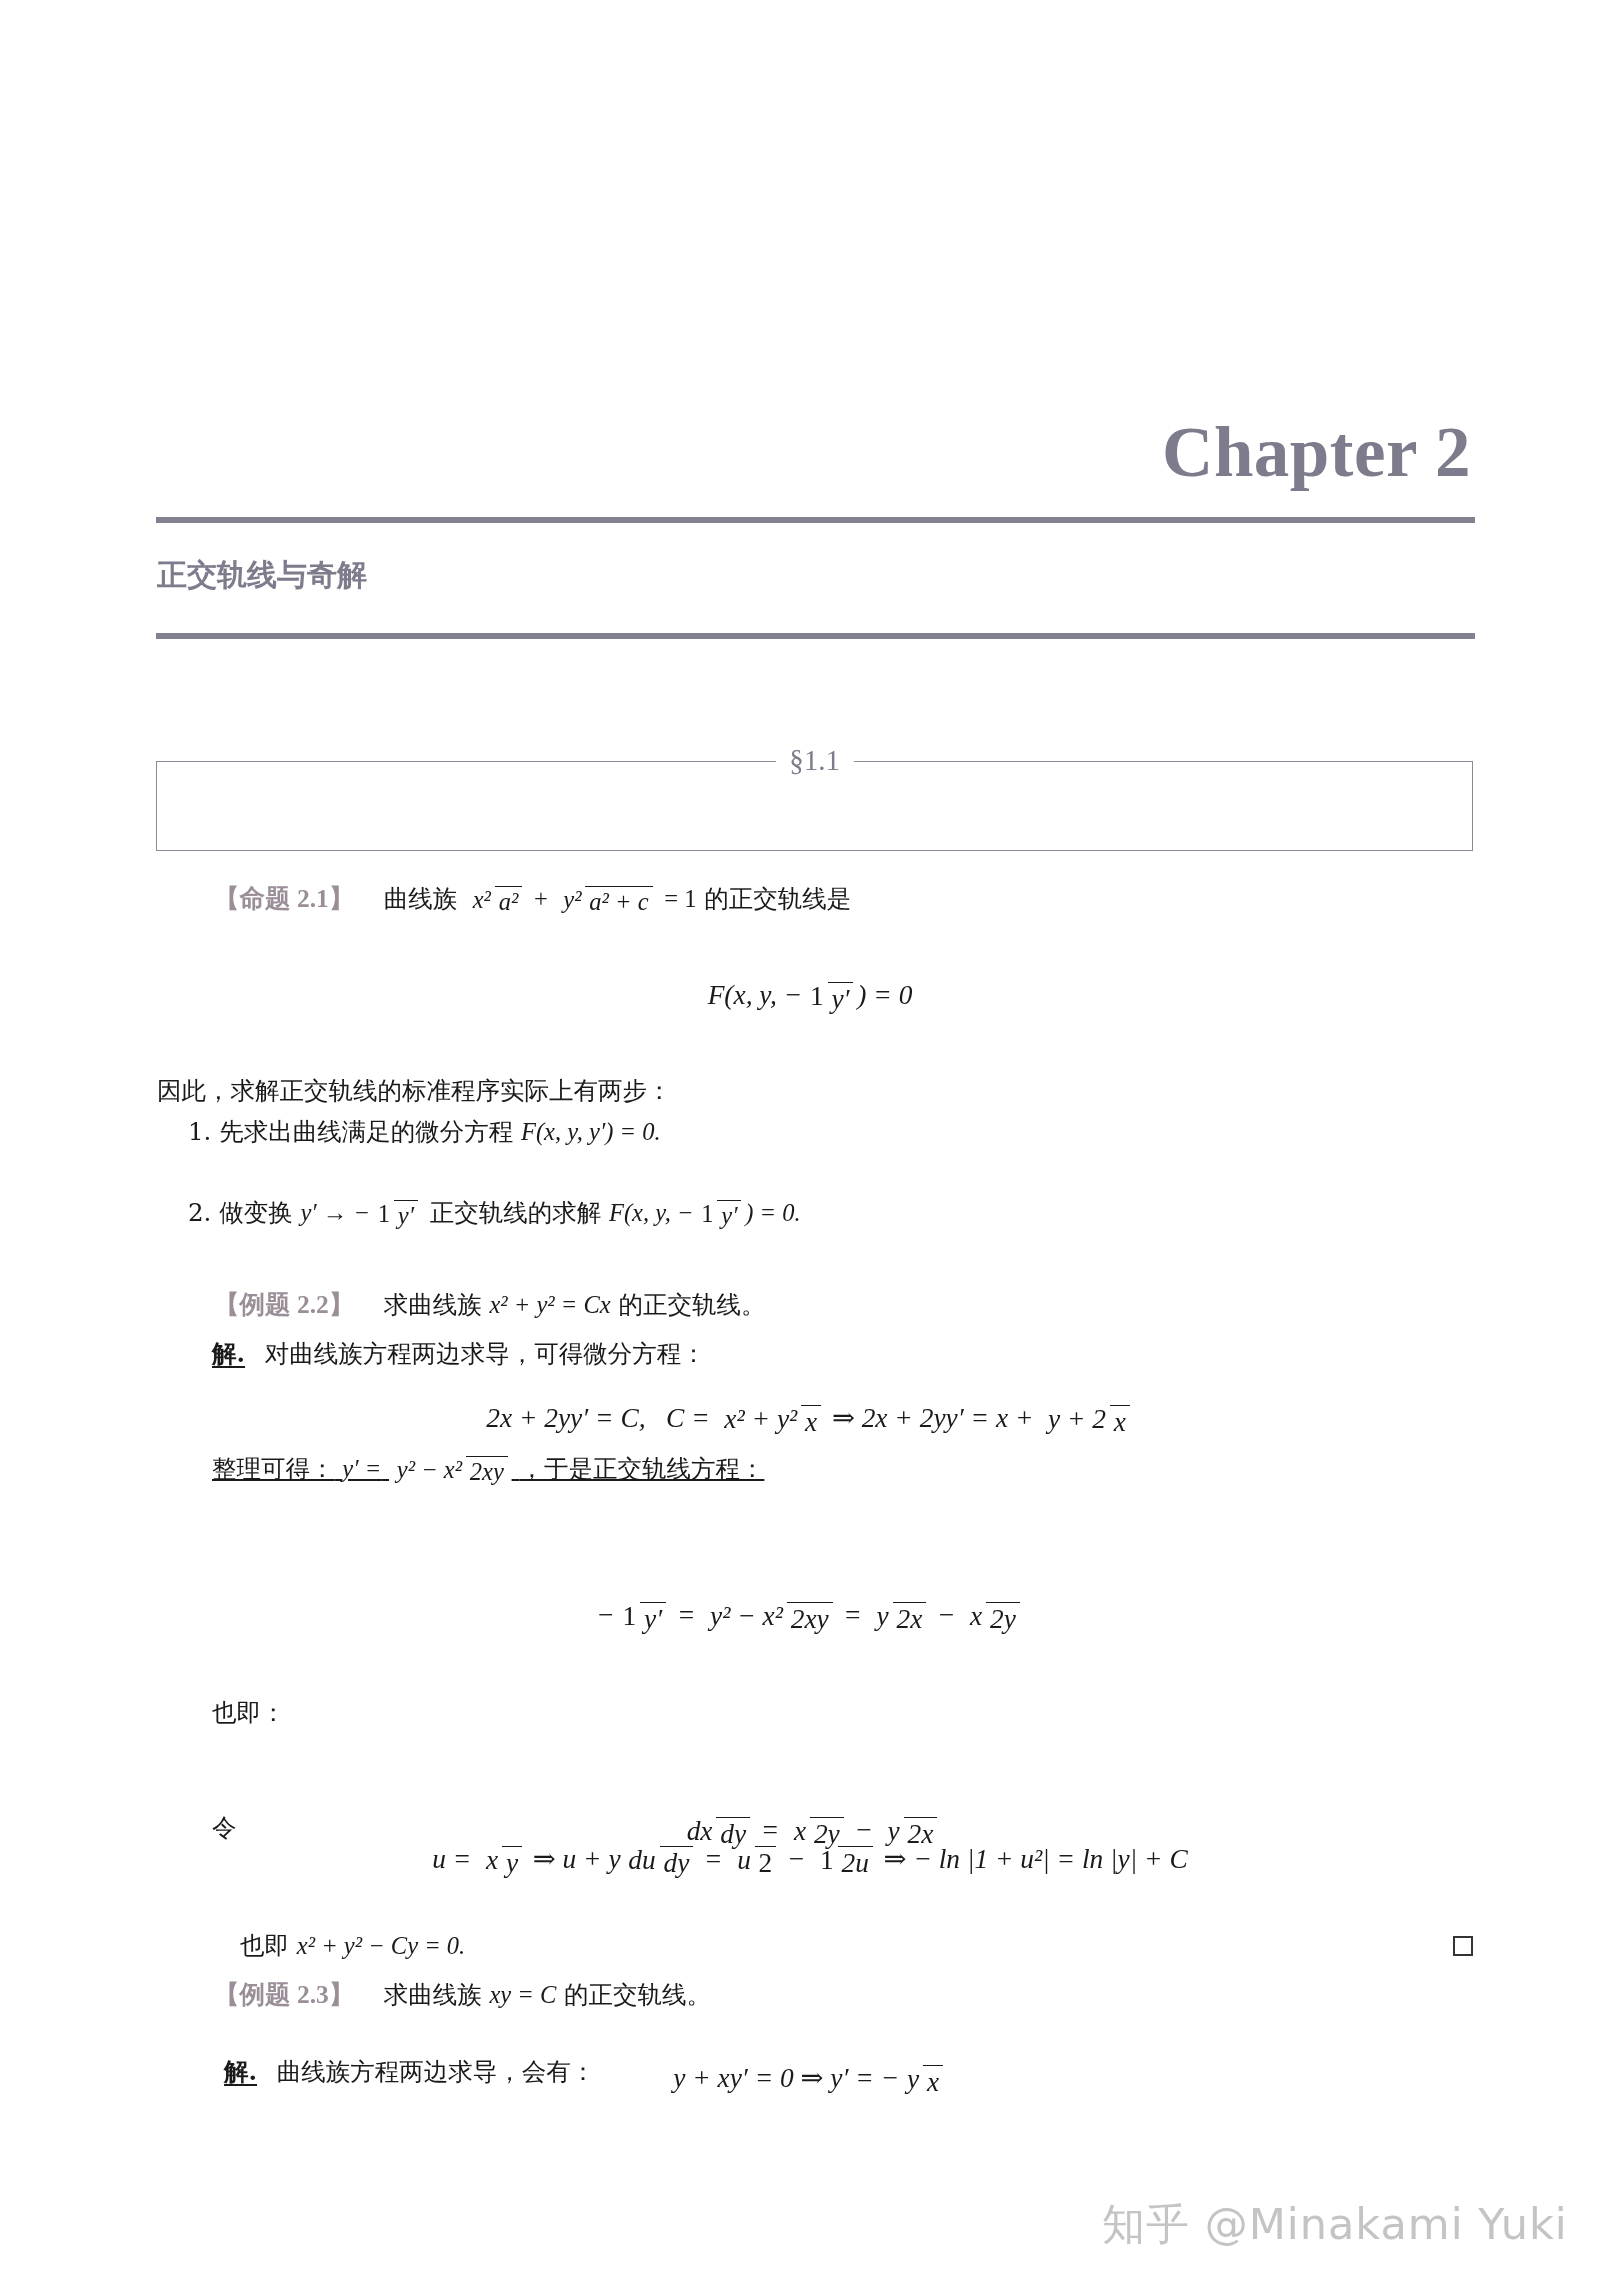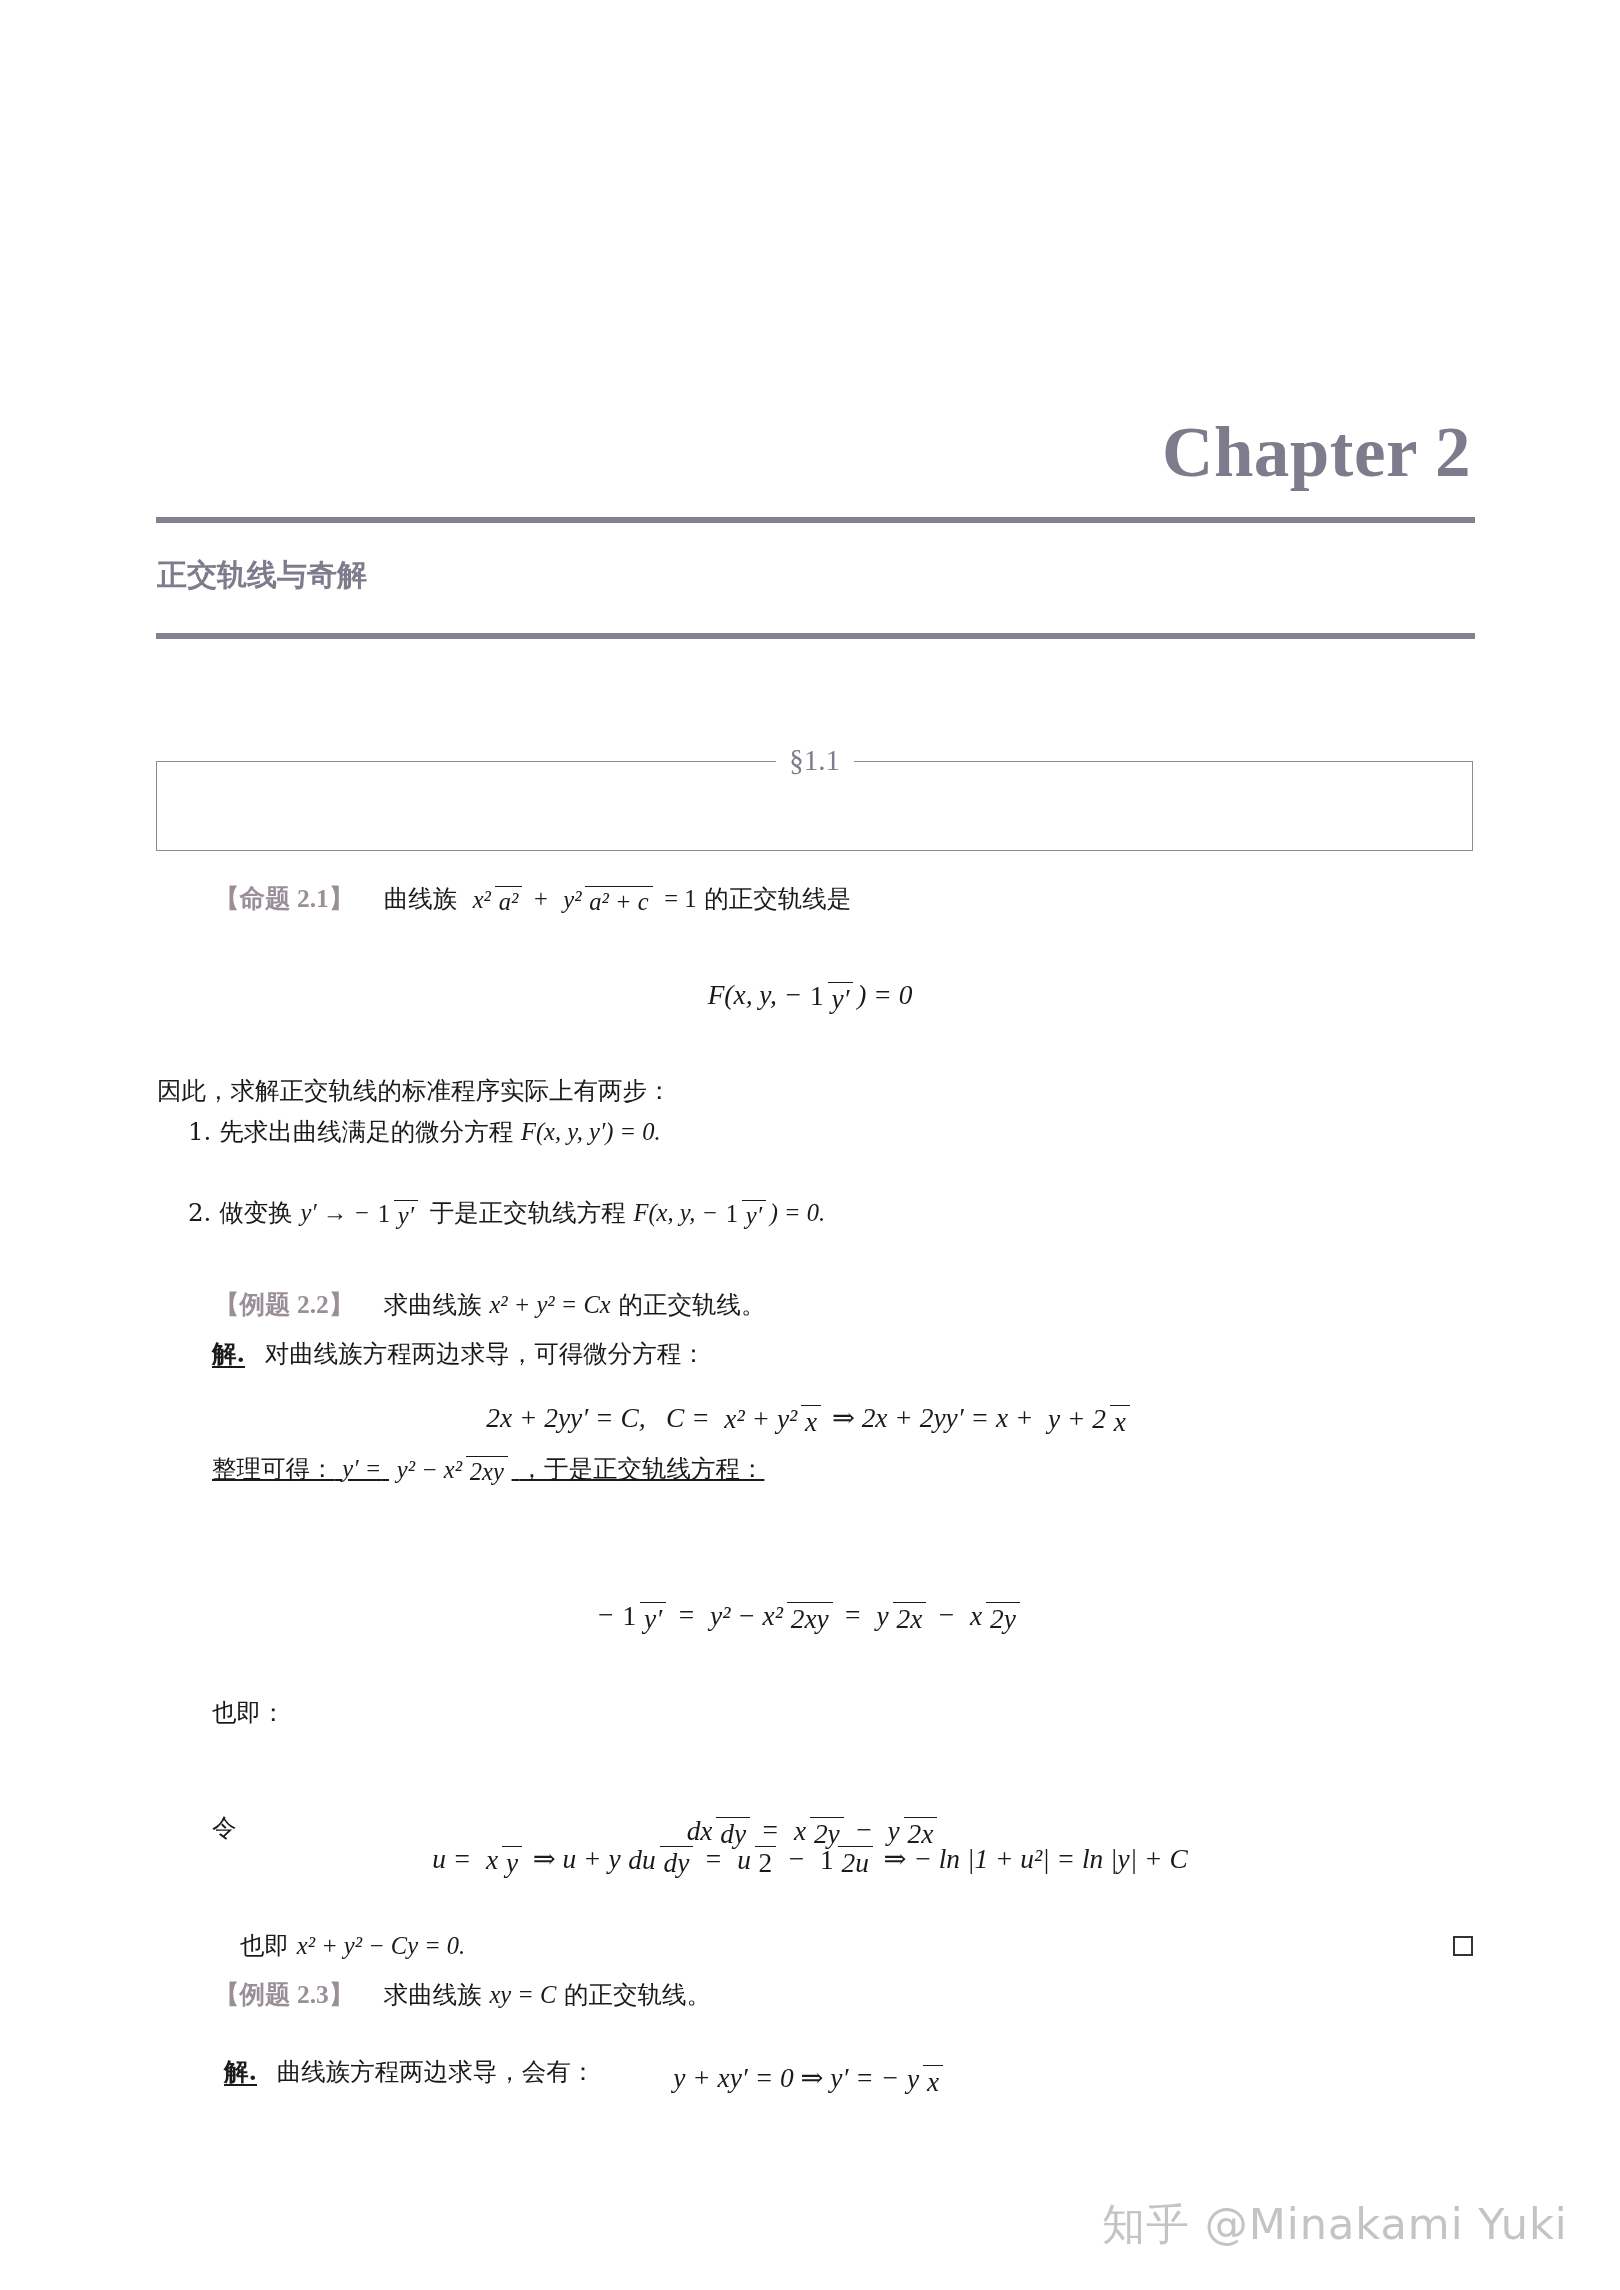--- a/index.html
+++ b/index.html
@@ -93,21 +93,21 @@
   <span class="cjk">先求出曲线满足的微分方程</span>
   <span class="math">F(x, y, y′) = 0.</span>
 </div>
 <div class="abs line" style="left:188px; top:1196px;">
   <span>2.</span>
   <span class="cjk">做变换</span>
   <span class="math">y′ → −</span><span class="frac math">
       <span class="num rm">1</span>
       <span class="den">y′</span>
     </span>
-  <span class="cjk">于是正交轨线方程</span>
+  <span class="cjk">正交轨线的求解</span>
   <span class="math">F(x, y, −</span><span class="frac math">
       <span class="num rm">1</span>
       <span class="den">y′</span>
     </span><span class="math">) = 0.</span>
 </div>
 
 <div class="abs line" style="left:214px; top:1288px;">
   <span class="label">【例题 2.2】</span>
   <span class="cjk">求曲线族</span>
   <span class="math">x² + y² = Cx</span>

